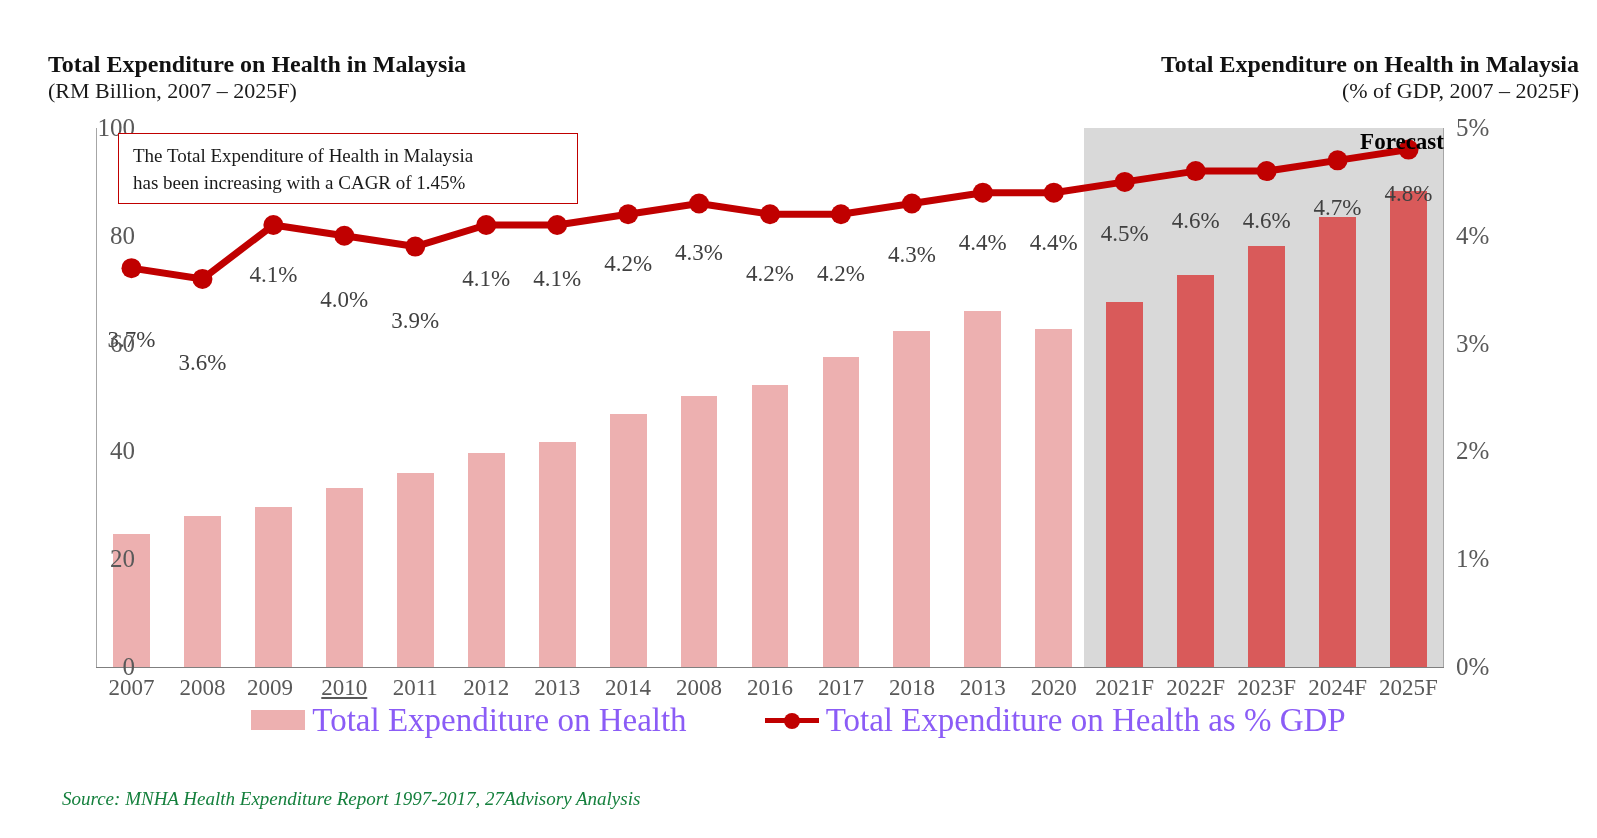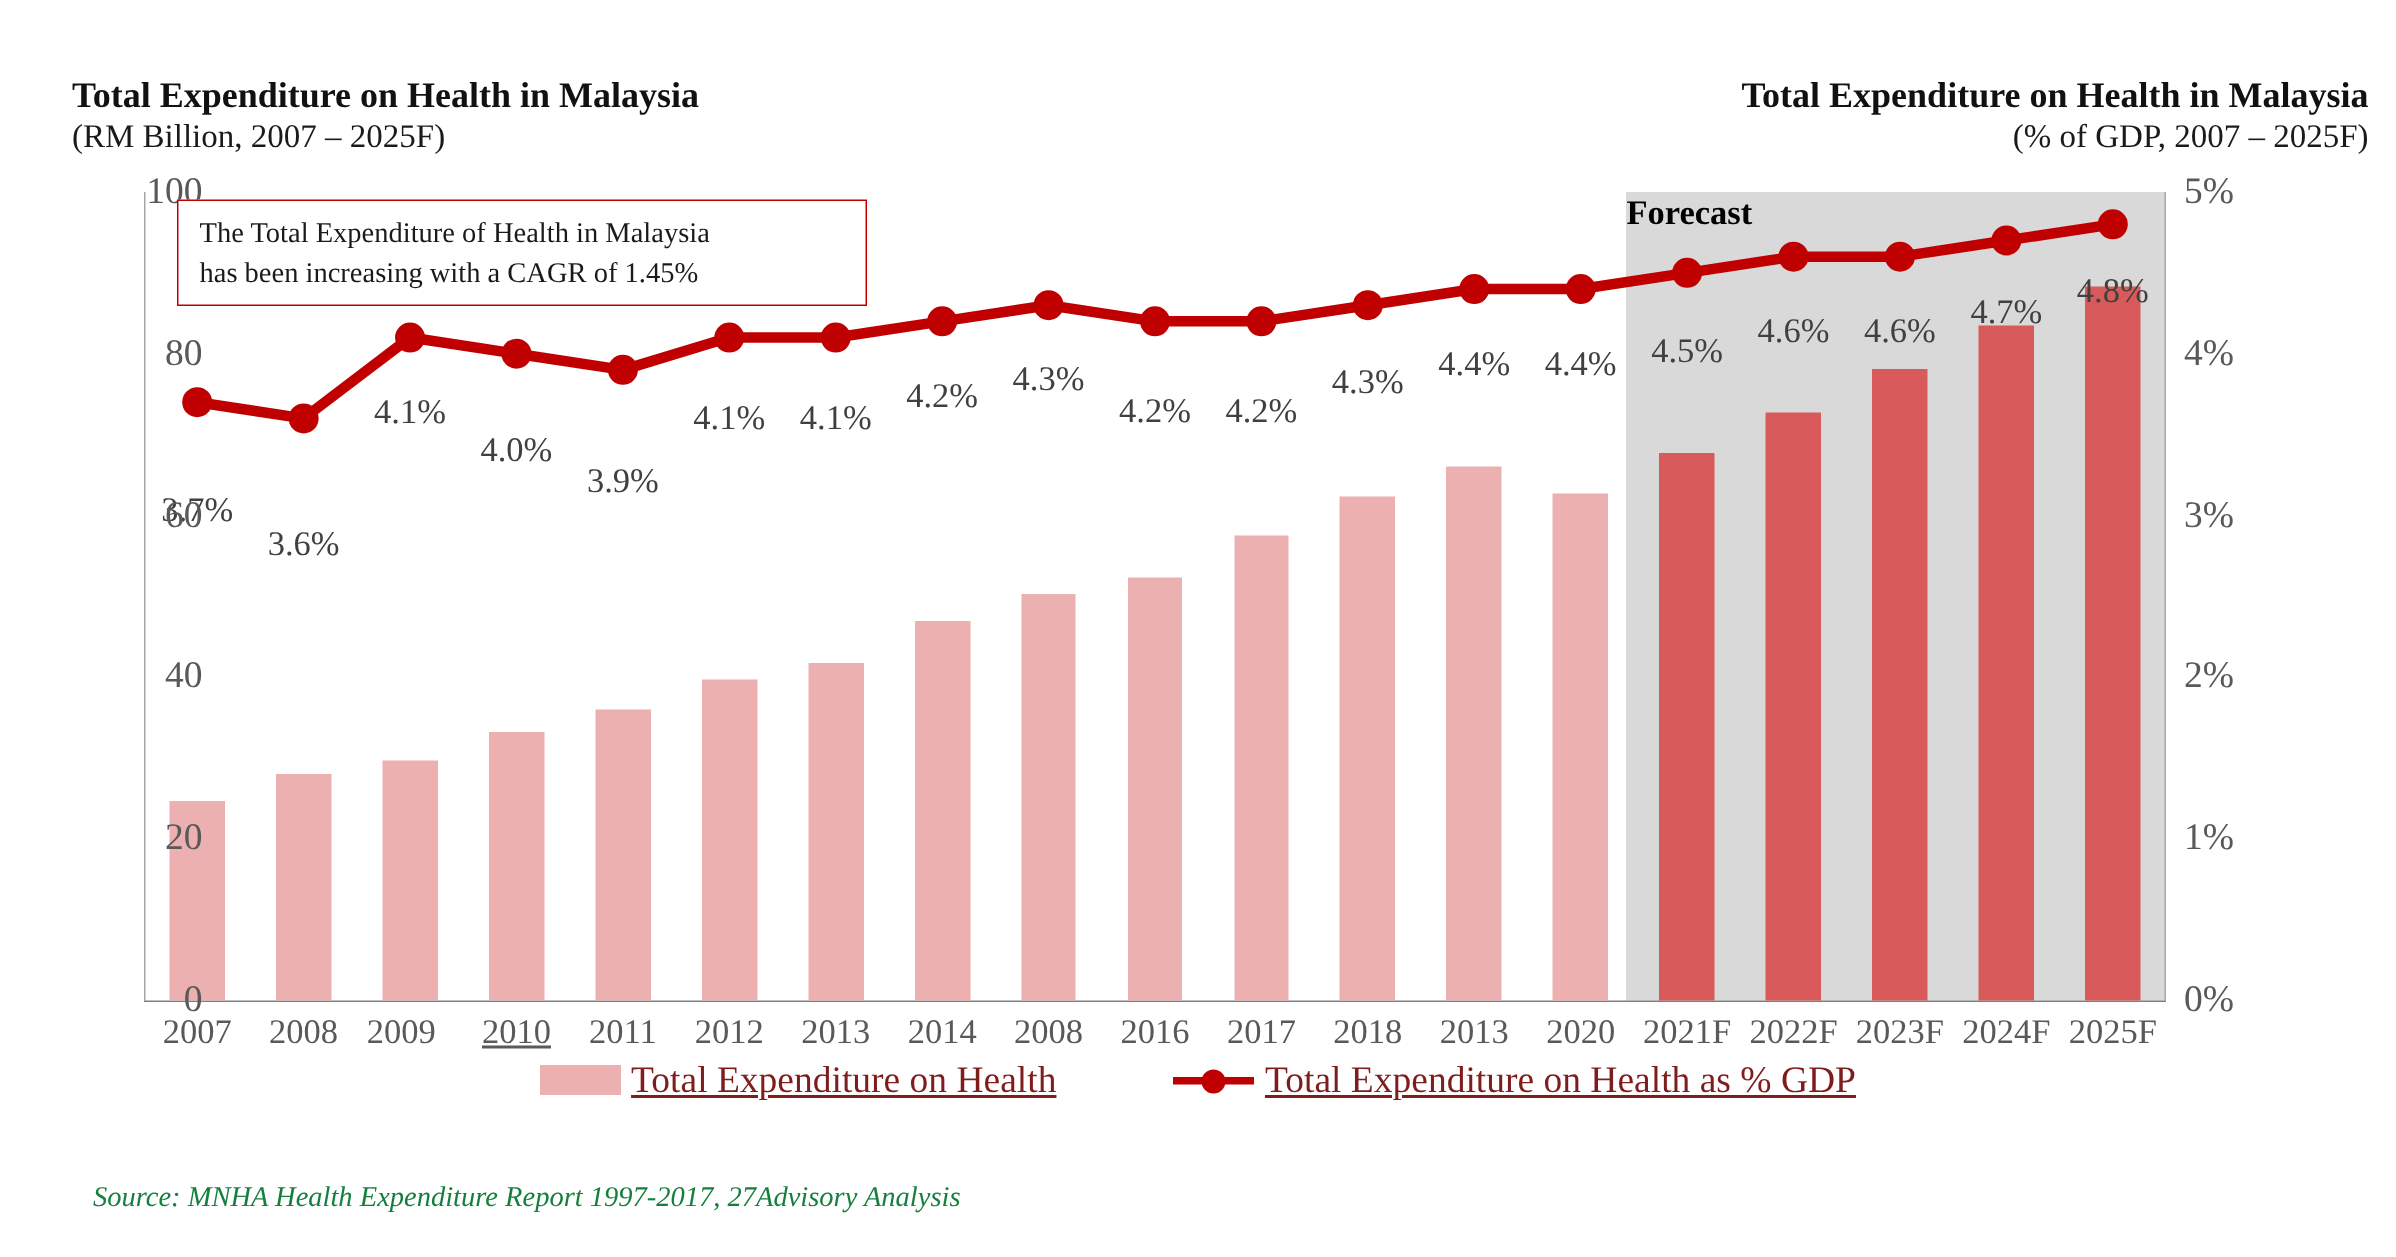--- a/index.html
+++ b/index.html
@@ -31,31 +31,31 @@
   .svg-line{position:absolute;left:0;top:0;width:1348px;height:539px;overflow:visible;}
 
   .pt-label{position:absolute;font-size:23px;color:#404040;text-align:center;line-height:1;white-space:nowrap;}
 
   .callout{position:absolute;left:118px;top:133px;width:460px;height:71px;
            border:1.5px solid #c00000;background:#ffffff;box-sizing:border-box;
            padding:9px 14px 0 14px;}
   .callout div{font-size:19px;line-height:1.42;color:#1a1a1a;}
 
   .forecast-label{position:absolute;font-size:23px;font-weight:bold;color:#000000;
-                  text-align:left;line-height:1;}
+                  text-align:right;line-height:1;}
 
   .legend{position:absolute;left:0;top:700px;width:1597px;height:40px;
           display:flex;justify-content:center;align-items:center;gap:78px;}
   .legend-item{display:flex;align-items:center;gap:7px;}
   .legend-swatch{width:54px;height:20px;background:#edb0b0;}
   .legend-line{width:54px;height:20px;position:relative;}
   .legend-line:before{content:"";position:absolute;left:0;top:8px;width:54px;height:5px;background:#c00000;}
   .legend-line:after{content:"";position:absolute;left:19px;top:3px;width:16px;height:16px;
                      border-radius:50%;background:#c00000;}
-  .legend-text{font-size:25px;color:#7f1d1d;line-height:1;white-space:nowrap;text-decoration:underline;}
+  .legend-text{font-size:33px;color:#8b5cf6;line-height:1;white-space:nowrap;}
 
   .source{position:absolute;left:62px;top:789px;font-size:19px;font-style:italic;
           color:#15803d;line-height:1;}
 </style>
 </head>
 <body>
 
 <div class="titles">
   <div class="title-left">
     <div class="t-main">Total Expenditure on Health in Malaysia</div>
@@ -152,21 +152,21 @@
     <div class="ytick right" style="top: 654px; color: rgb(89, 89, 89);">0%</div>
     <div class="ytick right" style="top: 546.2px; color: rgb(89, 89, 89);">1%</div>
     <div class="ytick right" style="top: 438.4px; color: rgb(89, 89, 89);">2%</div>
     <div class="ytick right" style="top: 330.6px; color: rgb(89, 89, 89);">3%</div>
     <div class="ytick right" style="top: 222.8px; color: rgb(89, 89, 89);">4%</div>
     <div class="ytick right" style="top: 115px; color: rgb(89, 89, 89);">5%</div>
   </div>
 <div id="xlabels-layer">
     <div class="xlab" style="left: 96px; width: 70.9474px;">2007</div>
     <div class="xlab" style="left: 166.947px; width: 70.9474px;">2008</div>
-    <div class="xlab" style="left: 232px; width: 70.9474px;">2009</div>
+    <div class="xlab" style="left: 222px; width: 70.9474px; text-align: right;">2009</div>
     <div class="xlab" style="left: 308.842px; width: 70.9474px; text-decoration: underline;">2010</div>
     <div class="xlab" style="left: 379.789px; width: 70.9474px;">2011</div>
     <div class="xlab" style="left: 450.737px; width: 70.9474px;">2012</div>
     <div class="xlab" style="left: 521.684px; width: 70.9474px;">2013</div>
     <div class="xlab" style="left: 592.632px; width: 70.9474px;">2014</div>
     <div class="xlab" style="left: 663.579px; width: 70.9474px;">2008</div>
     <div class="xlab" style="left: 734.526px; width: 70.9474px;">2016</div>
     <div class="xlab" style="left: 805.474px; width: 70.9474px;">2017</div>
     <div class="xlab" style="left: 876.421px; width: 70.9474px;">2018</div>
     <div class="xlab" style="left: 947.368px; width: 70.9474px;">2013</div>

